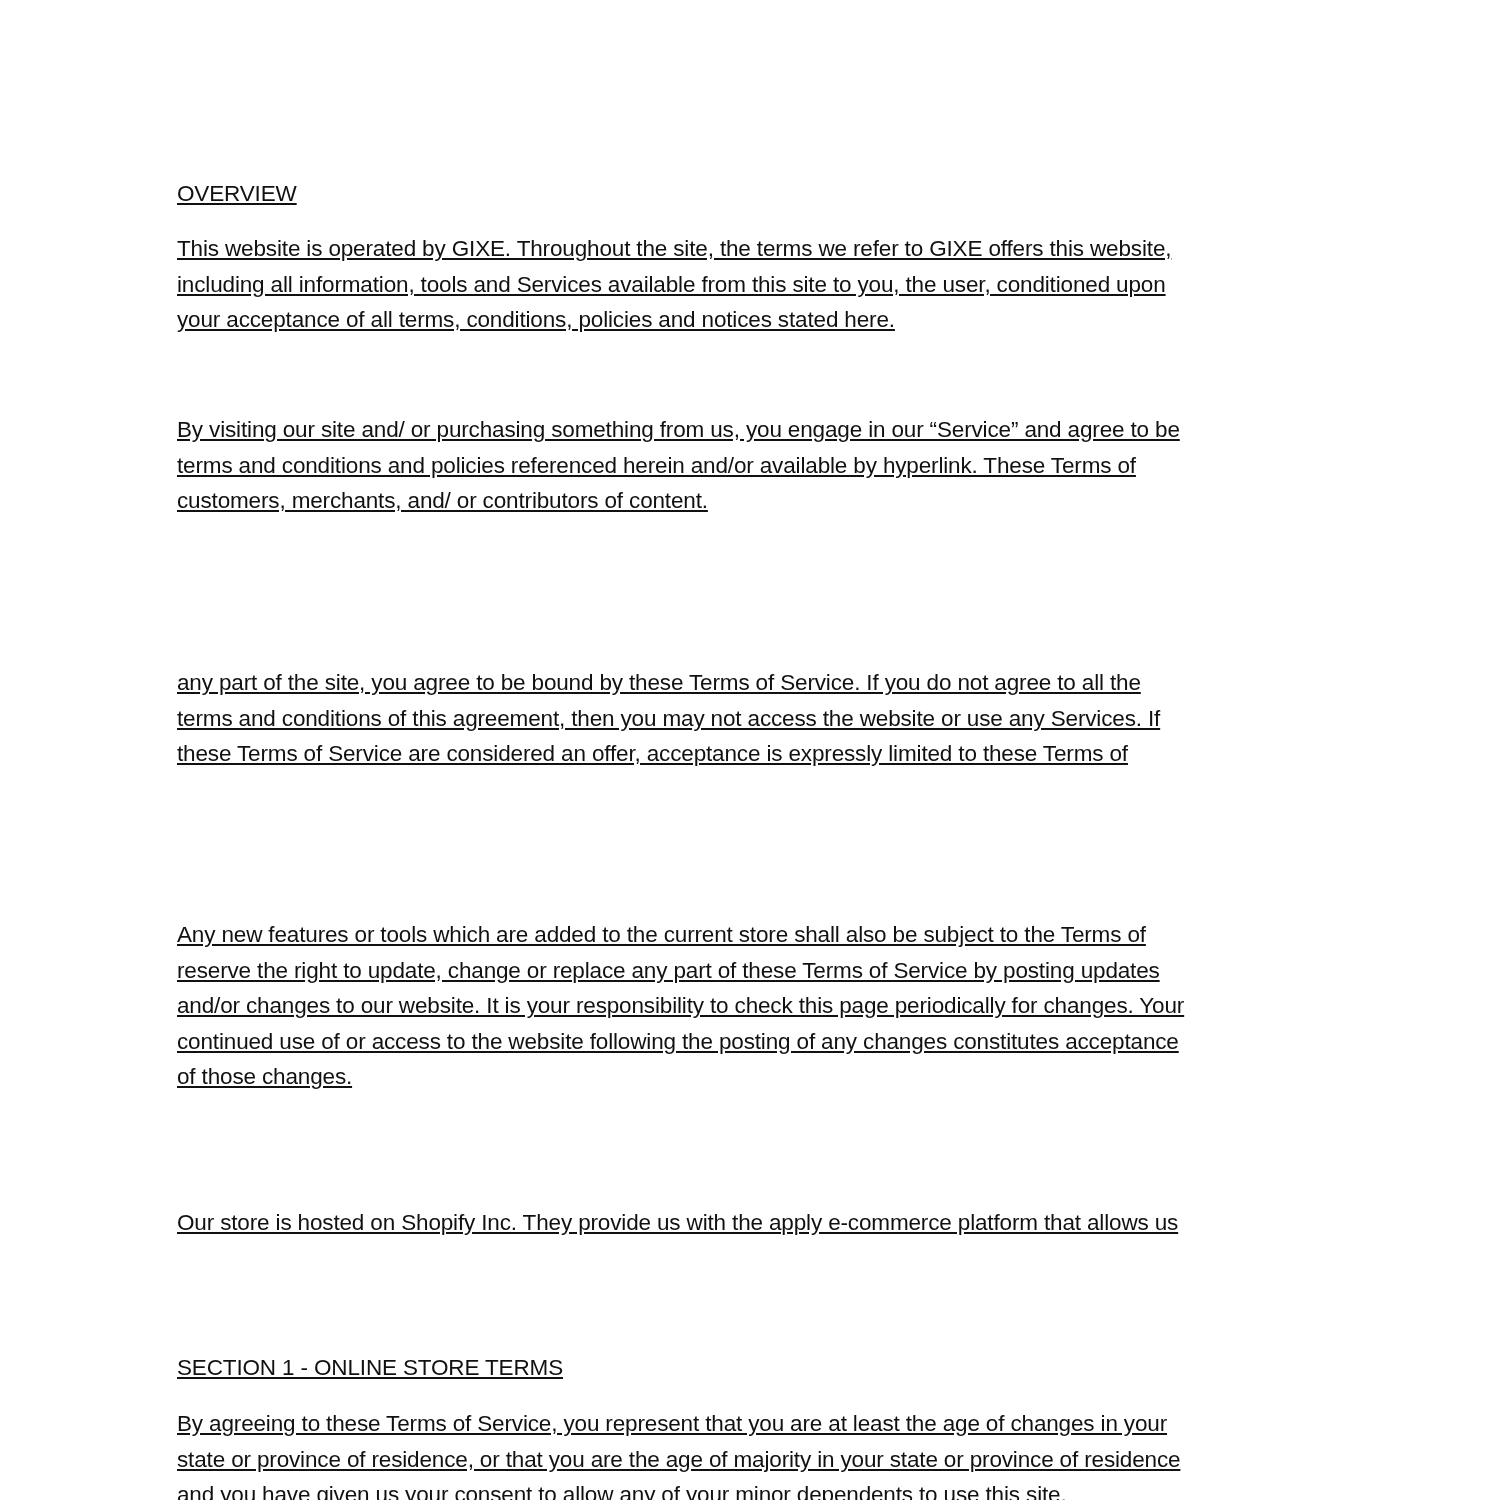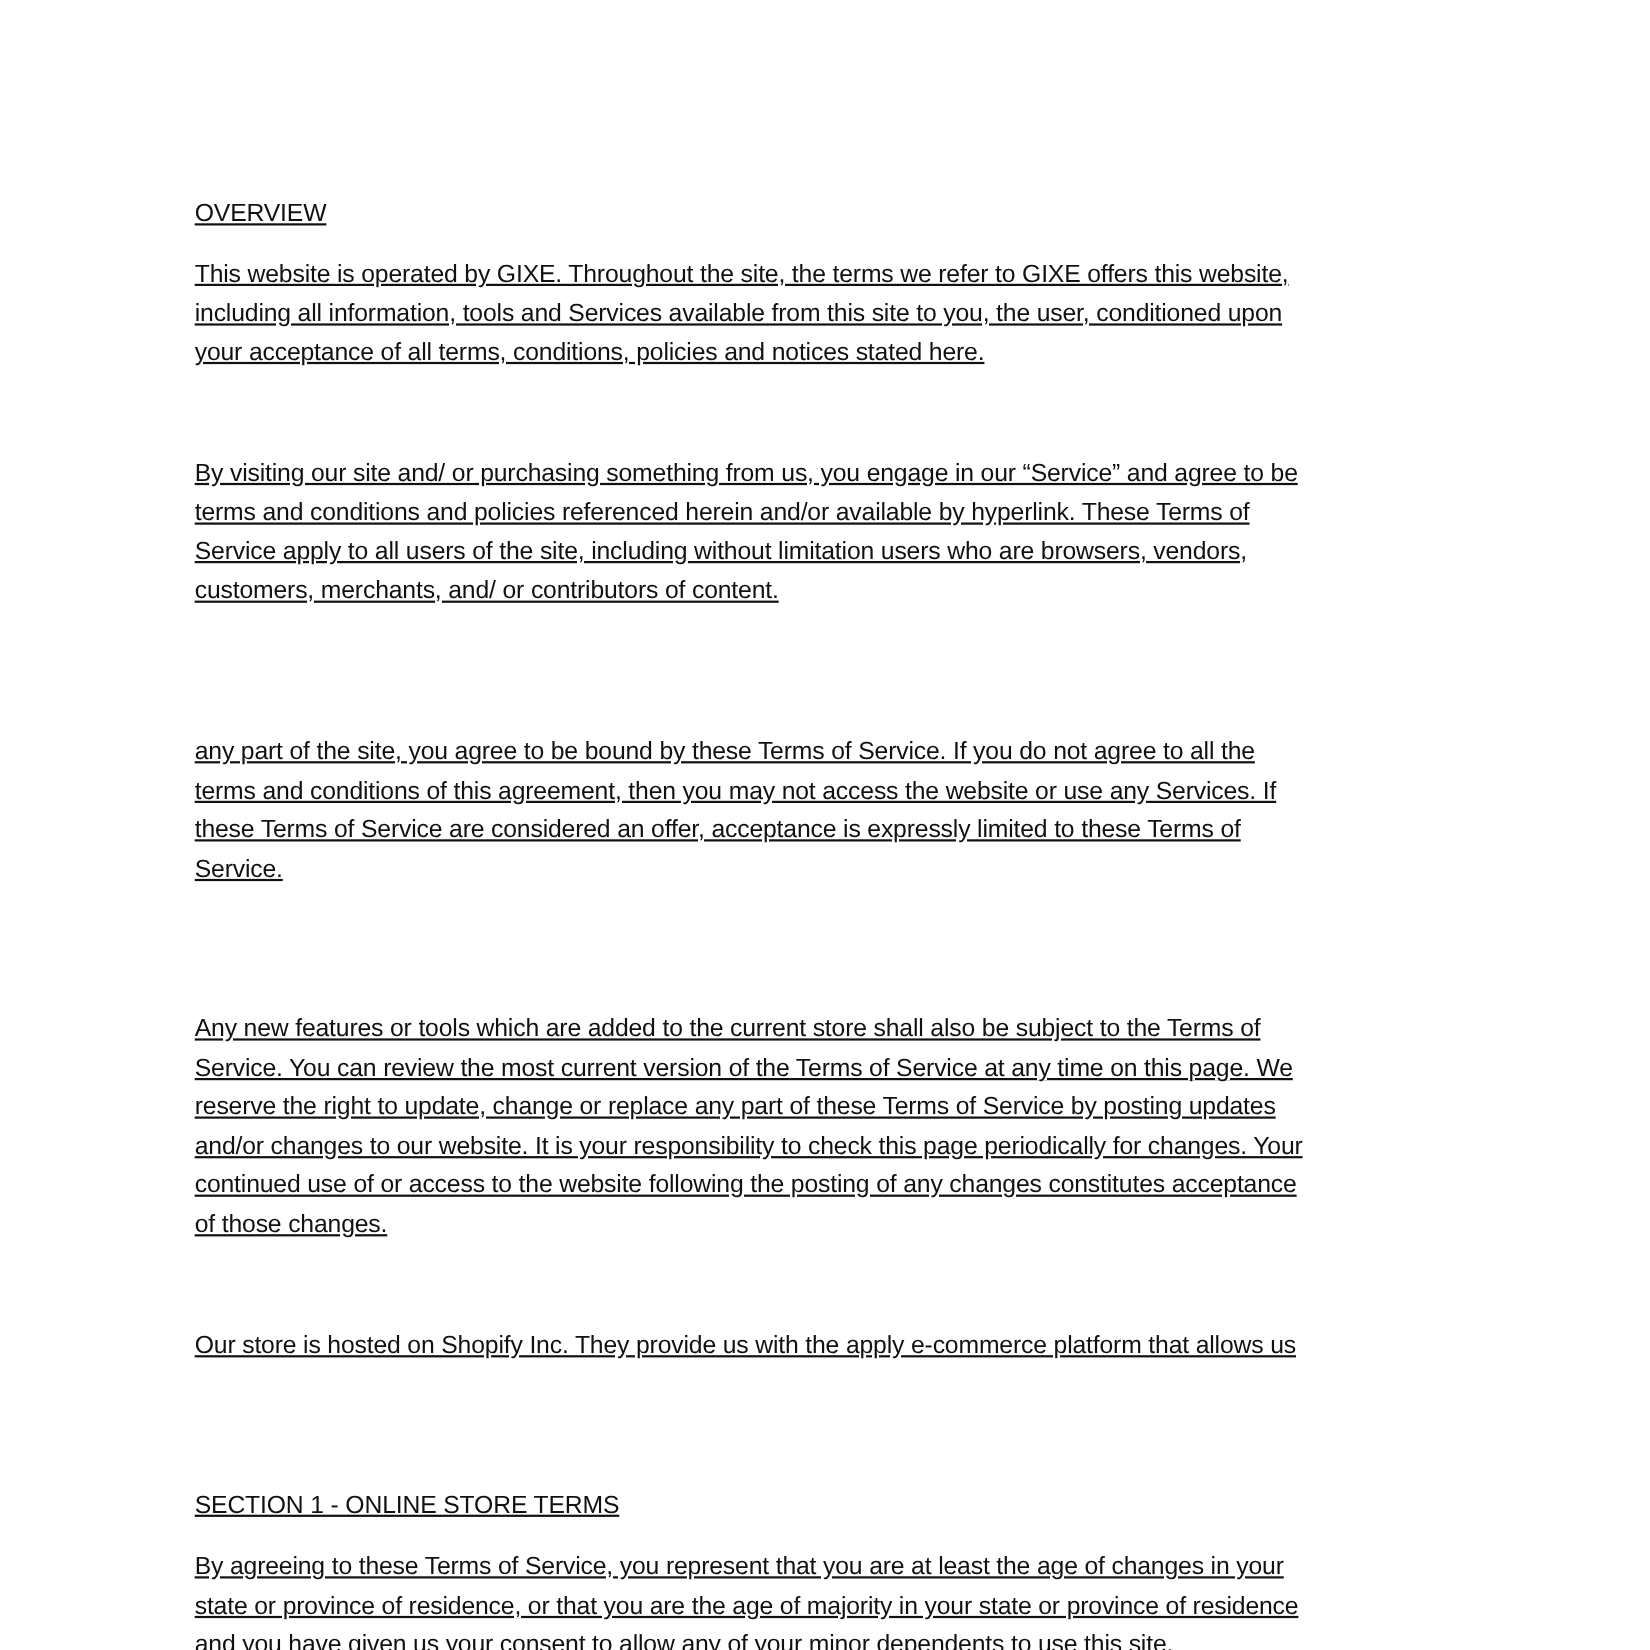--- a/index.html
+++ b/index.html
@@ -23,34 +23,31 @@
 
   <div class="blk" style="top:231px">
     <span class="line">This website is operated by GIXE. Throughout the site, the terms we refer to GIXE offers this website,</span>
     <span class="line">including all information, tools and Services available from this site to you, the user, conditioned upon</span>
     <span class="line">your acceptance of all terms, conditions, policies and notices stated here.</span>
   </div>
 
   <div class="blk" style="top:412px">
     <span class="line">By visiting our site and/ or purchasing something from us, you engage in our “Service” and agree to be</span>
     <span class="line">terms and conditions and policies referenced herein and/or available by hyperlink. These Terms of</span>
-    <span class="line">Service apply to all users of the site, including without limitation users who are browsers, vendors,</span>
     <span class="line">customers, merchants, and/ or contributors of content.</span>
   </div>
 
   <div class="blk" style="top:665px">
     <span class="line">any part of the site, you agree to be bound by these Terms of Service. If you do not agree to all the</span>
     <span class="line">terms and conditions of this agreement, then you may not access the website or use any Services. If</span>
     <span class="line">these Terms of Service are considered an offer, acceptance is expressly limited to these Terms of</span>
-    <span class="line">Service.</span>
   </div>
 
   <div class="blk" style="top:917px">
     <span class="line">Any new features or tools which are added to the current store shall also be subject to the Terms of</span>
-    <span class="line">Service. You can review the most current version of the Terms of Service at any time on this page. We</span>
     <span class="line">reserve the right to update, change or replace any part of these Terms of Service by posting updates</span>
     <span class="line">and/or changes to our website. It is your responsibility to check this page periodically for changes. Your</span>
     <span class="line">continued use of or access to the website following the posting of any changes constitutes acceptance</span>
     <span class="line">of those changes.</span>
   </div>
 
   <div class="blk" style="top:1205px">
     <span class="line">Our store is hosted on Shopify Inc. They provide us with the apply e-commerce platform that allows us</span>
   </div>
 

